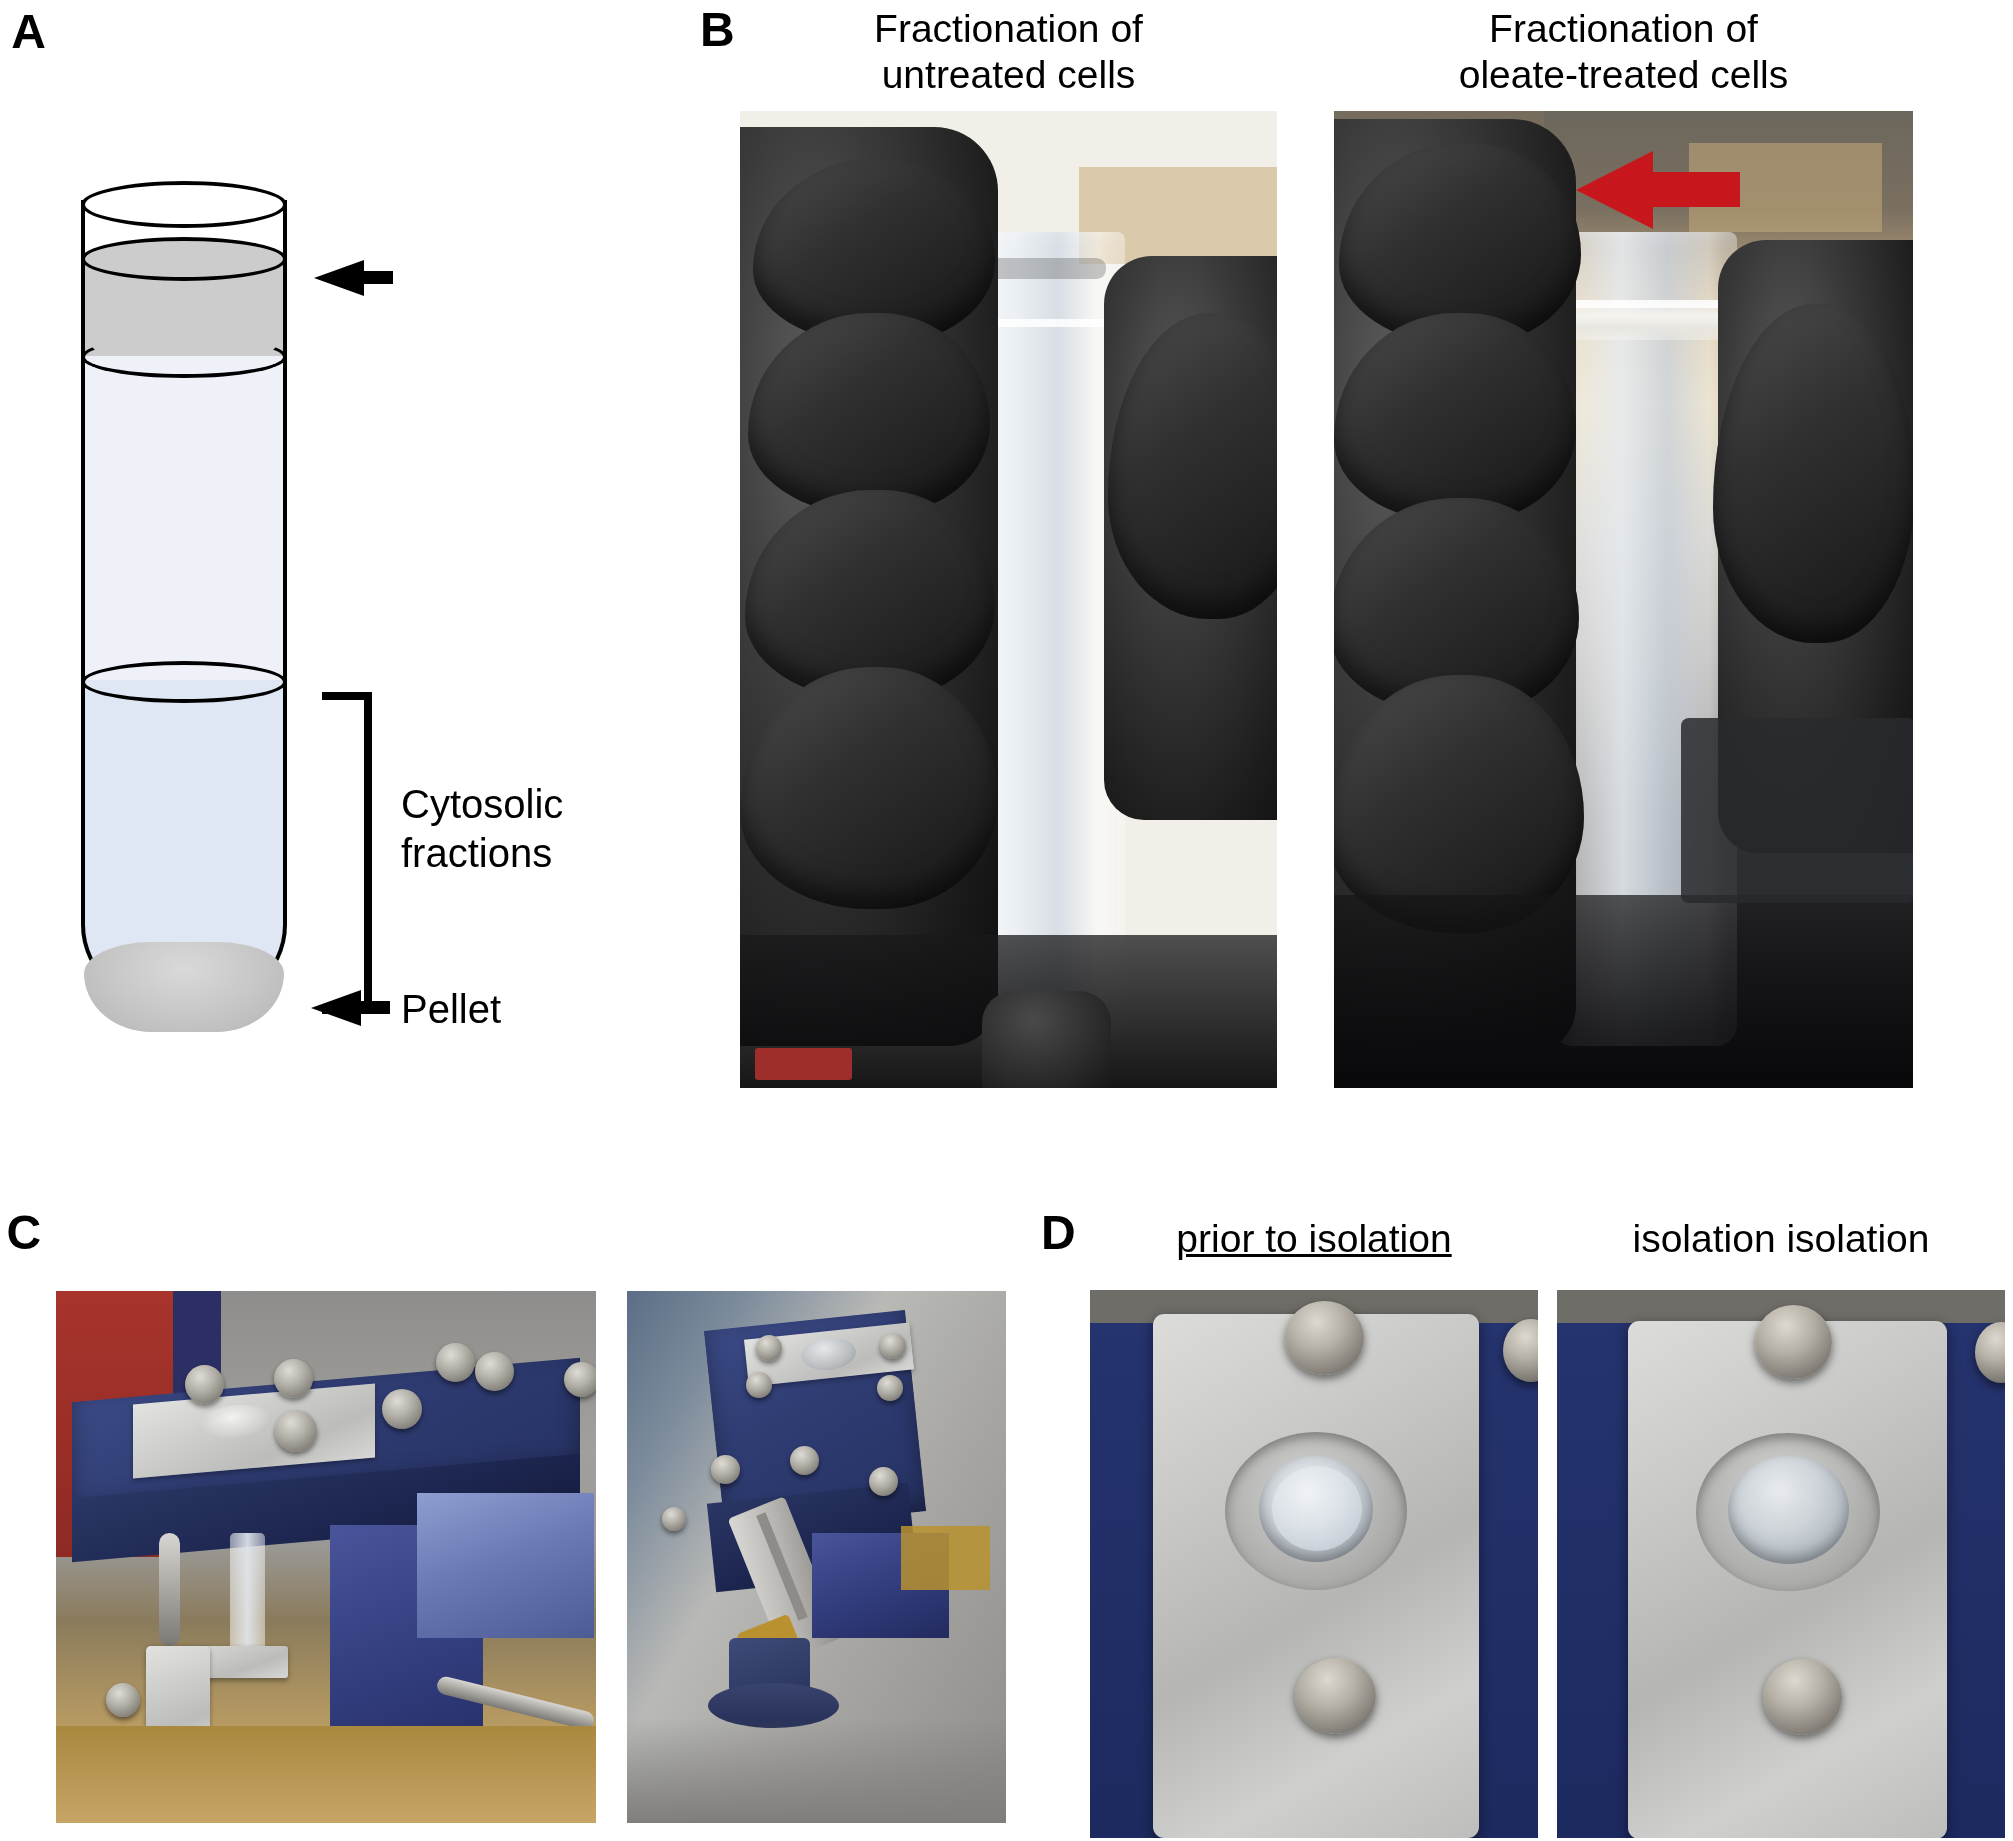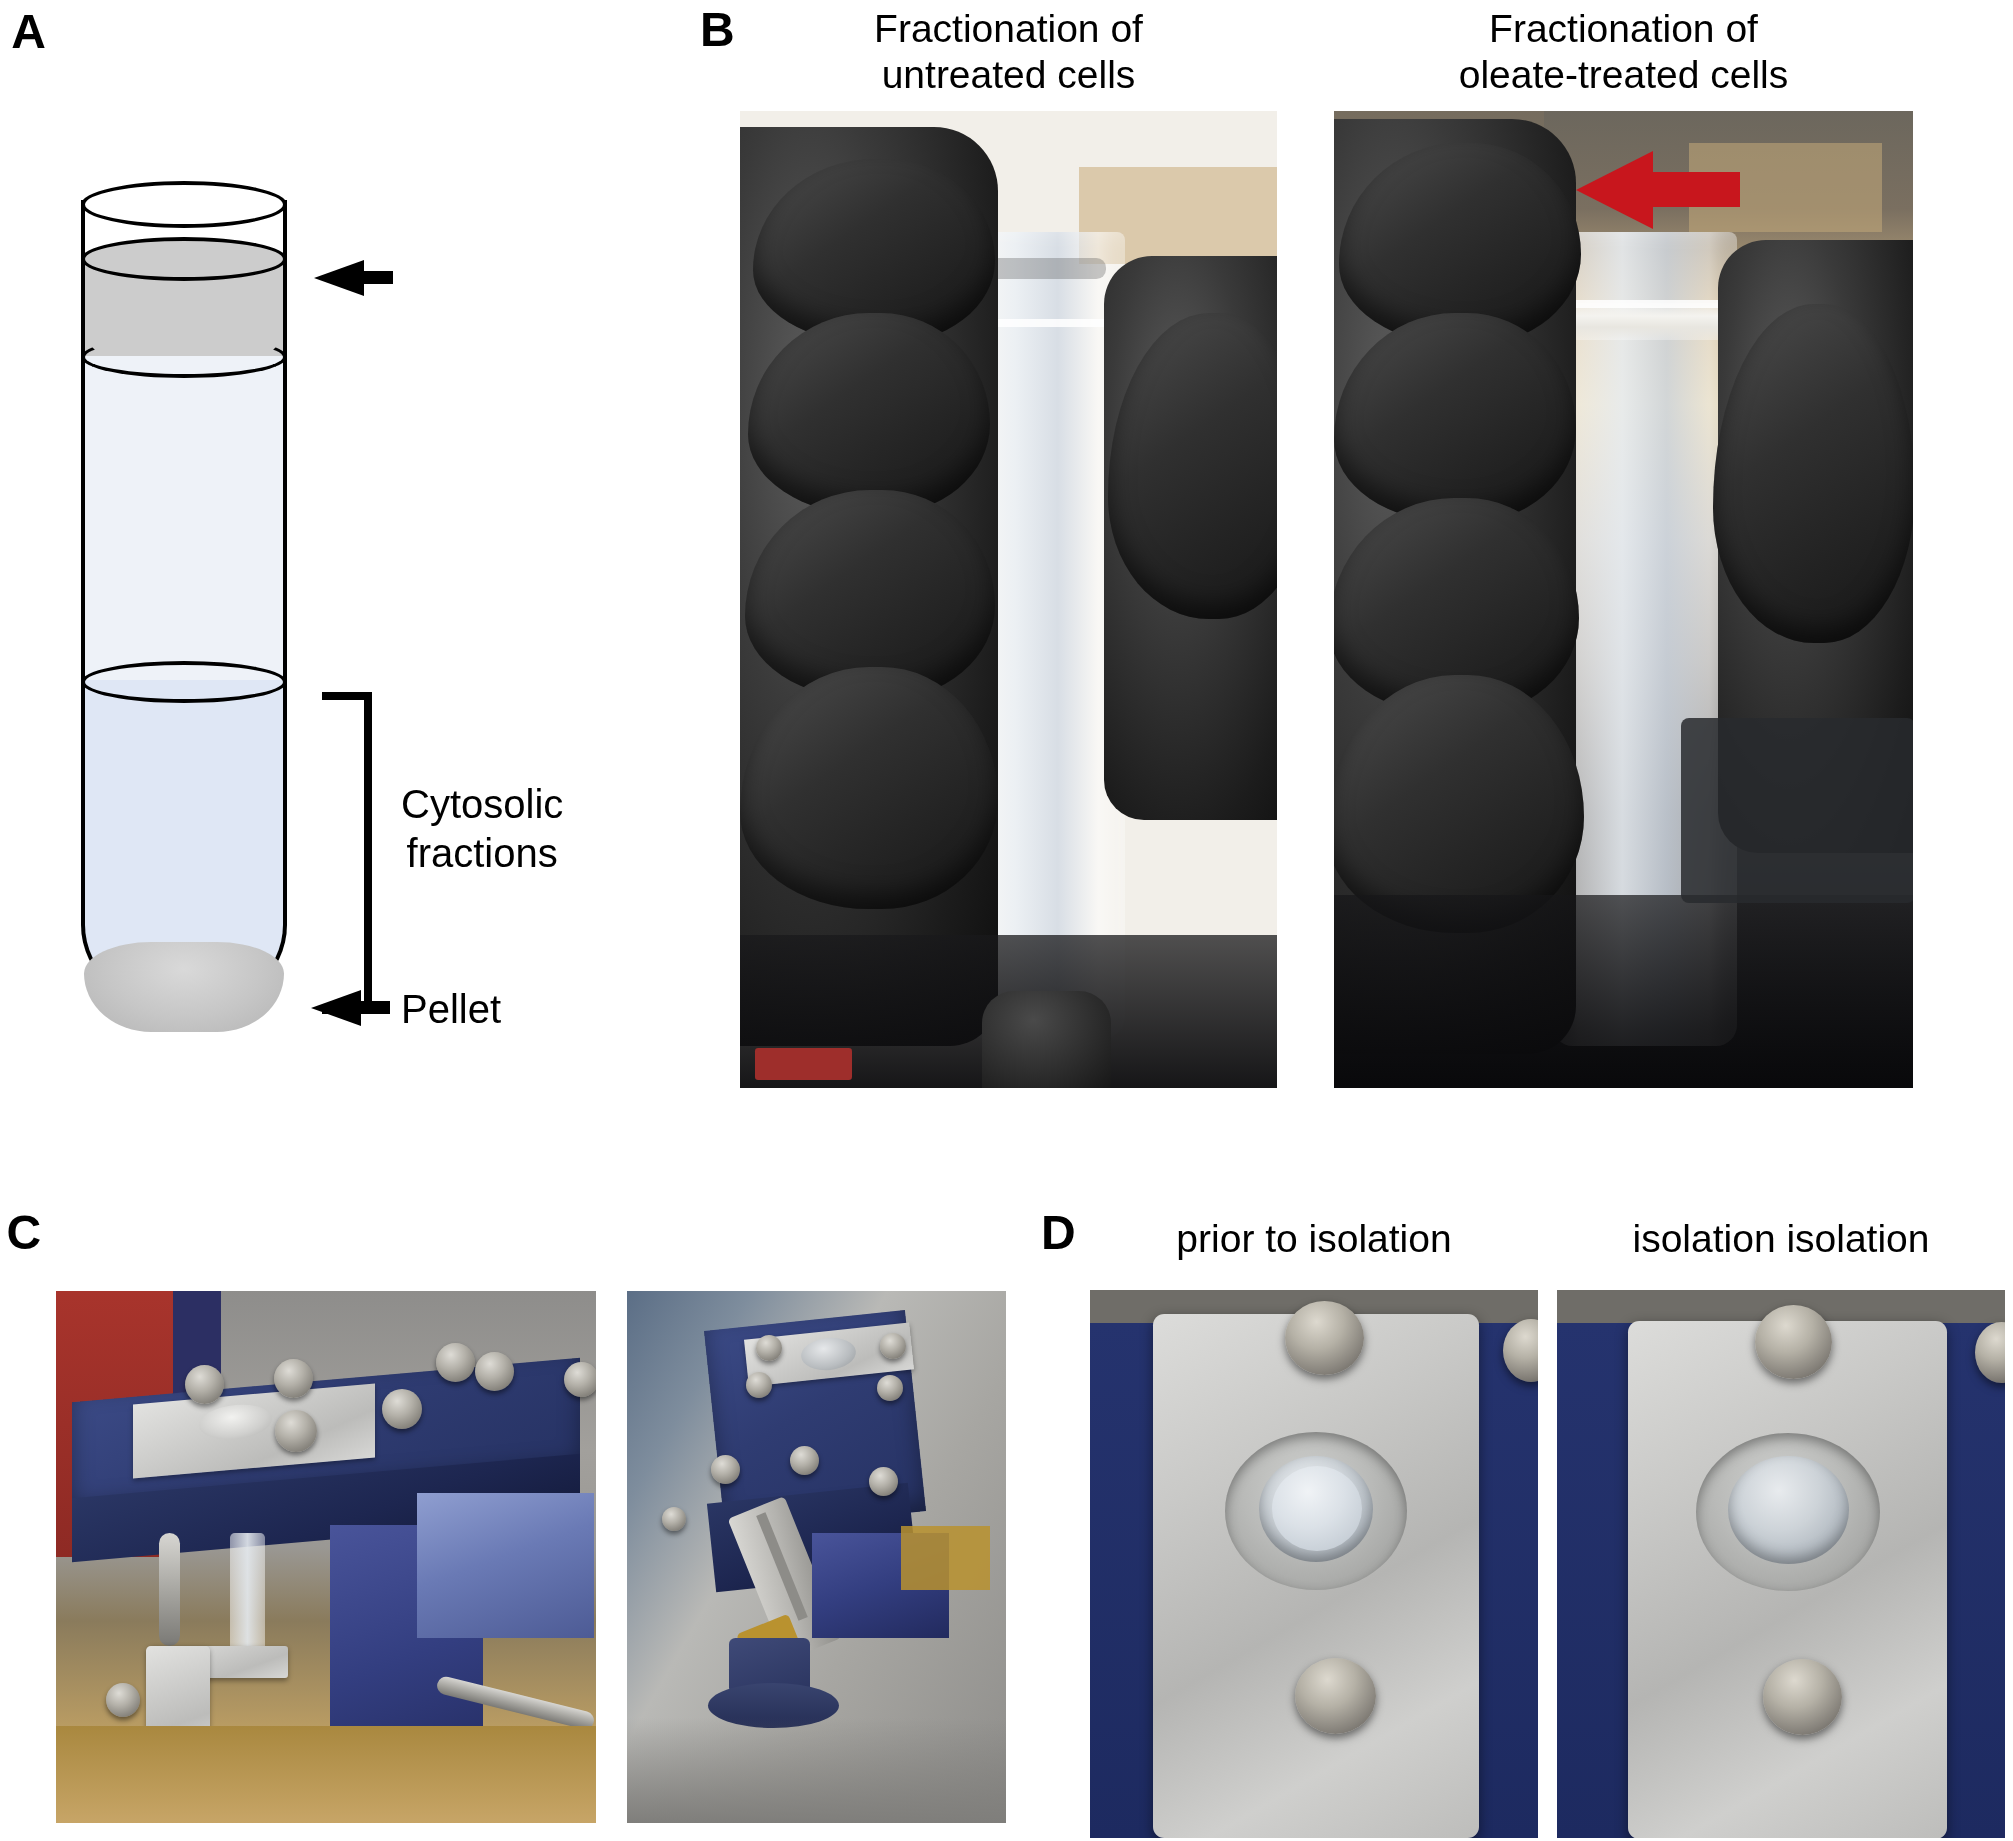--- a/index.html
+++ b/index.html
@@ -349,21 +349,21 @@
     <div class="band-top-ellipse"></div>
     <div class="tube-rim"></div>
   </div>
 
   <div class="arrow-left" style="left:314px; top:260px;">
     <span class="head"></span>
     <span class="tail"></span>
   </div>
 
   <div class="bracket" style="left:322px; top:692px; width:50px; height:322px;"></div>
-  <div class="label-a" style="left:401px; top:780px;text-align:center;">Cytosolic
+  <div class="label-a" style="left:401px; top:780px;">Cytosolic
 fractions</div>
 
   <div class="arrow-left" style="left:311px; top:990px;">
     <span class="head"></span>
     <span class="tail"></span>
   </div>
   <div class="label-a" style="left:401px; top:985px;">Pellet</div>
 </div>
 
 <div id="panel-b">
@@ -503,21 +503,21 @@
       <div style="position:absolute;left:274px;top:235px;width:89px;height:64px;background:#b9922f;opacity:.85;"></div>
       <div style="position:absolute;left:0;bottom:0;width:379px;height:105px;background:linear-gradient(to bottom,#87868300,#7f7e7b);"></div>
     </div>
   </div>
 </div>
 
 <div id="panel-d">
 
   <div class="panel-letter" style="left:1041px; top:1209px;">D</div>
 
-  <div class="caption" style="left:1090px; top:1216px; width:448px;">prior to isolation</div>
+  <div class="caption" style="left:1090px; top:1216px; width:448px;text-decoration:underline;">prior to isolation</div>
 
   <div class="caption" style="left:1557px; top:1216px; width:448px;">isolation isolation</div>
 
   <div class="photo" style="left:1090px; top:1290px; width:448px; height:548px;">
     <div class="photo-inner">
       <div class="navy-bg"></div>
       <div class="d-plate" style="left:63px; top:24px; width:326px; height:524px;"></div>
       <div class="d-well-outer" style="left:135px; top:142px; width:182px; height:158px;"></div>
       <div class="d-well-inner" style="left:169px; top:166px; width:114px; height:106px;"></div>
       <div class="d-specimen" style="left:182px; top:176px; width:90px; height:85px;"></div>

